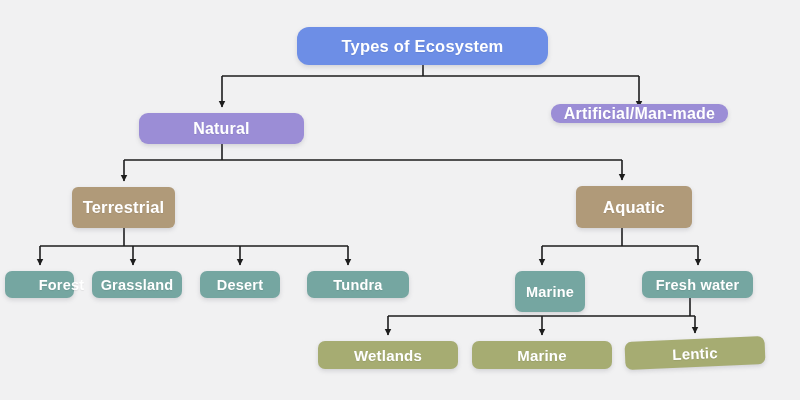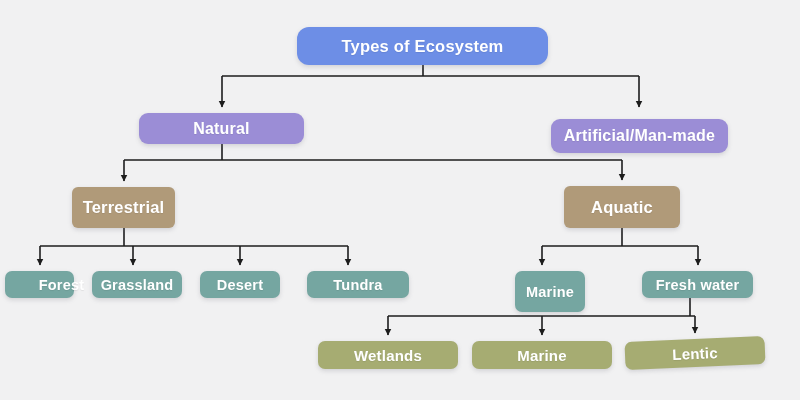--- a/index.html
+++ b/index.html
@@ -50,23 +50,23 @@
     text-shadow: 0 1px 1px rgba(0,0,0,0.08);
   }
   .lv-root     { background: var(--root-color);     font-size: 16.5px; border-radius: 12px; }
   .lv-category { background: var(--category-color); font-size: 16px;   border-radius: 9px; }
   .lv-habitat  { background: var(--habitat-color);  font-size: 16.5px; border-radius: 6px; }
   .lv-biome    { background: var(--biome-color);    font-size: 14.5px; border-radius: 7px; }
   .lv-subtype  { background: var(--subtype-color);  font-size: 15px;   border-radius: 7px; }
 
   .n-root        { left: 297px; top: 27px;  width: 251px; height: 38px; }
   .n-natural     { left: 139px; top: 113px; width: 165px; height: 31px; }
-  .n-artificial  { left: 551px; top: 119px; width: 177px; height: 34px; }
+  .n-artificial  { left: 551px; top: 104px; width: 177px; height: 19px; }
   .n-terrestrial { left: 72px;  top: 187px; width: 103px; height: 41px; }
-  .n-aquatic     { left: 564px; top: 186px; width: 116px; height: 42px; }
+  .n-aquatic     { left: 576px; top: 186px; width: 116px; height: 42px; }
   .n-forest      { left: 5px;   top: 271px; width: 69px;  height: 27px; padding-left: 44px; }
   .n-grassland   { left: 92px;  top: 271px; width: 90px;  height: 27px; }
   .n-desert      { left: 200px; top: 271px; width: 80px;  height: 27px; }
   .n-tundra      { left: 307px; top: 271px; width: 102px;  height: 27px; }
   .n-marine      { left: 507px; top: 271px; width: 70px;  height: 41px; margin-left: 8px; }
   .n-freshwater  { left: 642px; top: 271px; width: 111px; height: 27px; }
   .n-wetlands    { left: 318px; top: 341px; width: 140px; height: 28px; }
   .n-lotic       { left: 472px; top: 341px; width: 140px; height: 28px; }
   .n-lentic      { left: 625px; top: 339px; width: 140px; height: 28px; transform: rotate(-2.4deg); }
 </style>

